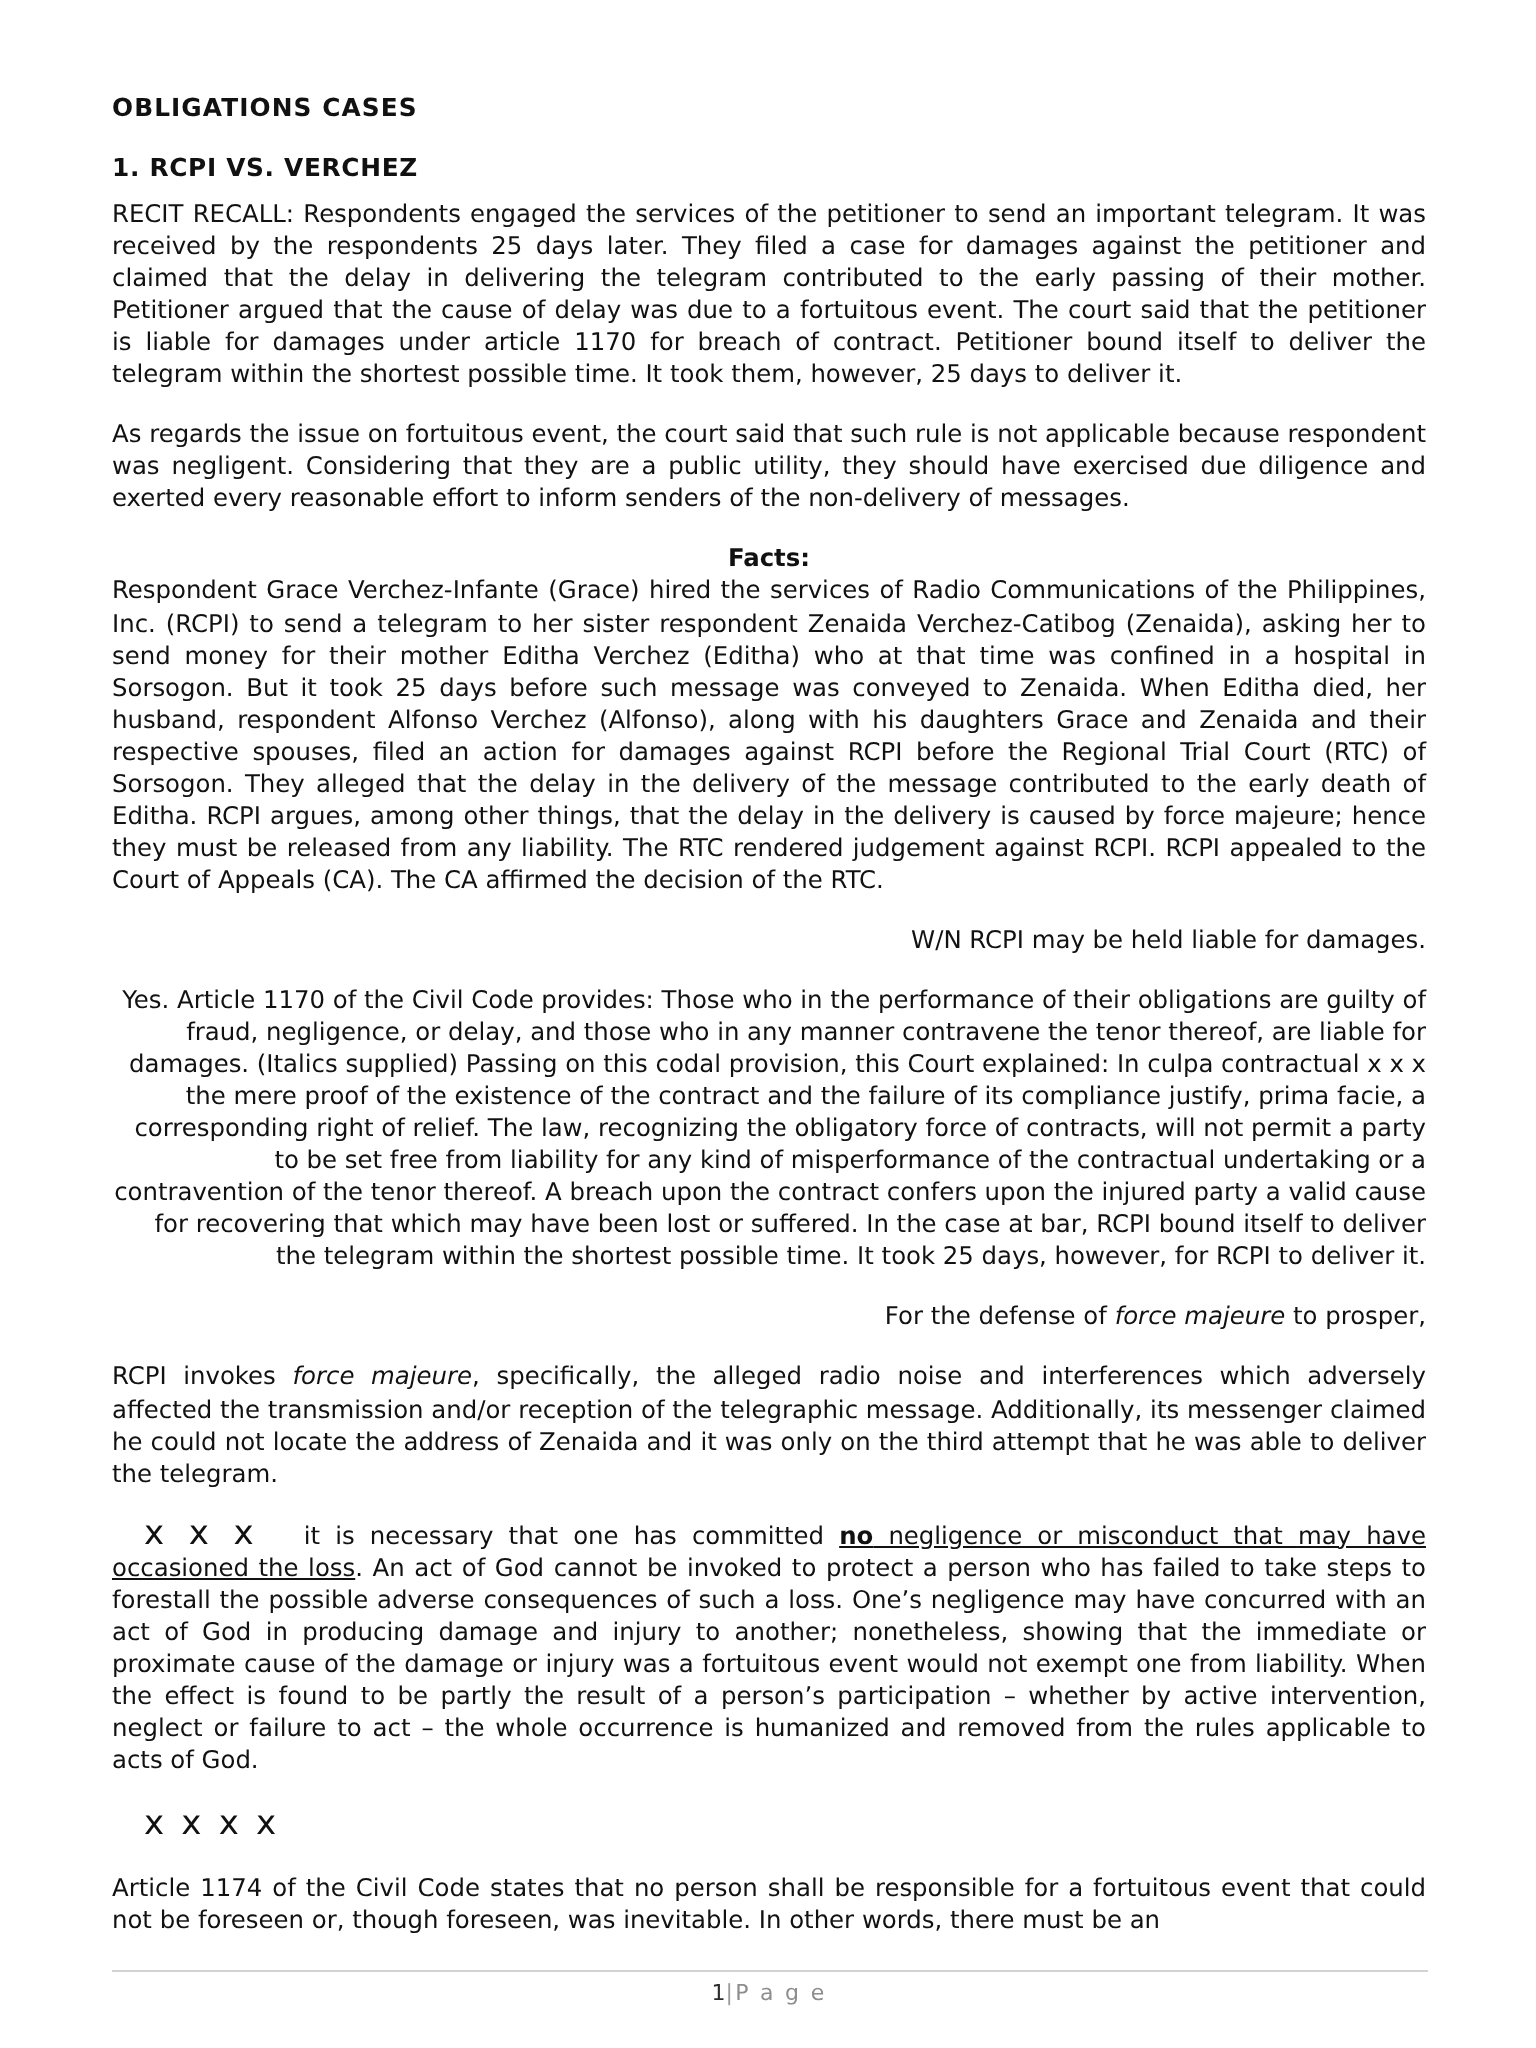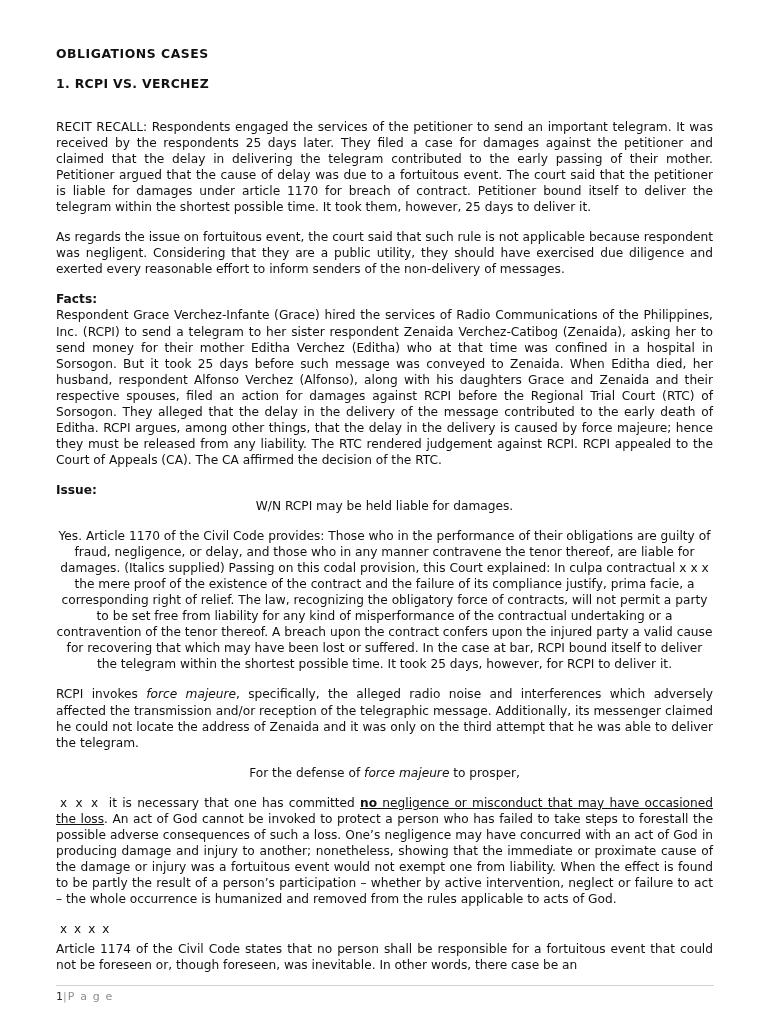--- a/index.html
+++ b/index.html
@@ -33,47 +33,48 @@
     font-weight: bold;
     letter-spacing: 0.55px;
     line-height: 15px;
     margin: 0 0 15px 0;
   }
   .h-case {
     font-size: 12.4px;
     font-weight: bold;
     letter-spacing: 0.35px;
     line-height: 15px;
-    margin: 0 0 28px 0;
+    margin: 0 0 8px 0;
   }
   .para {
     font-size: 12.2px;
     line-height: 16.05px;
     margin: 0 0 14px 0;
     text-align: justify;
     text-justify: inter-word;
     -webkit-hyphens: none;
     hyphens: none;
   }
   .para.left {
-    text-align: center;
+    text-align: right;
   }
   .para.tight {
     margin-bottom: 0;
   }
   .sec-head {
     font-size: 12.2px;
     font-weight: bold;
     line-height: 16.05px;
     margin: 0;
+    text-align: center;
   }
   .xmarks {
-    font-size: 12px;
+    font-size: 17px;
     line-height: 16.05px;
-    margin: 4px;
+    margin: 16px;
     letter-spacing: 1.6px;
   }
   em.ital {
     font-style: italic;
   }
   .u {
     text-decoration: underline;
   }
   .bu {
     font-weight: bold;
@@ -93,20 +94,21 @@
     border-top: 1px solid #d2d2d2;
     margin: 0 0 4px 0;
     width: 658px;
   }
   .footer-text {
     font-size: 11px;
     line-height: 14px;
     color: #8d8d8d;
     letter-spacing: 1.15px;
     white-space: pre;
+    text-align: center;
   }
   .footer-num {
     color: #2b2b2b;
     letter-spacing: 0;
   }
   .footer-bar {
     color: #9a9a9a;
   }
 </style>
 </head>
@@ -120,33 +122,32 @@
 
     <div class="h-case">1. RCPI VS. VERCHEZ</div>
 
     <p class="para">RECIT RECALL: Respondents engaged the services of the petitioner to send an important telegram. It was received by the respondents 25 days later. They filed a case for damages against the petitioner and claimed that the delay in delivering the telegram contributed to the early passing of their mother. Petitioner argued that the cause of delay was due to a fortuitous event. The court said that the petitioner is liable for damages under article 1170 for breach of contract. Petitioner bound itself to deliver the telegram within the shortest possible time. It took them, however, 25 days to deliver it.</p>
 
     <p class="para">As regards the issue on fortuitous event, the court said that such rule is not applicable because respondent was negligent. Considering that they are a public utility, they should have exercised due diligence and exerted every reasonable effort to inform senders of the non-delivery of messages.</p>
 
     <div class="sec-head">Facts:</div>
     <p class="para">Respondent Grace Verchez-Infante (Grace) hired the services of Radio Communications of the Philippines, Inc. (RCPI) to send a telegram to her sister respondent Zenaida Verchez-Catibog (Zenaida), asking her to send money for their mother Editha Verchez (Editha) who at that time was confined in a hospital in Sorsogon. But it took 25 days before such message was conveyed to Zenaida. When Editha died, her husband, respondent Alfonso Verchez (Alfonso), along with his daughters Grace and Zenaida and their respective spouses, filed an action for damages against RCPI before the Regional Trial Court (RTC) of Sorsogon. They alleged that the delay in the delivery of the message contributed to the early death of Editha. RCPI argues, among other things, that the delay in the delivery is caused by force majeure; hence they must be released from any liability. The RTC rendered judgement against RCPI. RCPI appealed to the Court of Appeals (CA). The CA affirmed the decision of the RTC.</p>
 
-    <div class="sec-head">Issue:</div>
     <p class="para left">W/N RCPI may be held liable for damages.</p>
 
     <p class="para left">Yes. Article 1170 of the Civil Code provides: Those who in the performance of their obligations are guilty of fraud, negligence, or delay, and those who in any manner contravene the tenor thereof, are liable for damages. (Italics supplied) Passing on this codal provision, this Court explained: In culpa contractual x x x the mere proof of the existence of the contract and the failure of its compliance justify, prima facie, a corresponding right of relief. The law, recognizing the obligatory force of contracts, will not permit a party to be set free from liability for any kind of misperformance of the contractual undertaking or a contravention of the tenor thereof. A breach upon the contract confers upon the injured party a valid cause for recovering that which may have been lost or suffered. In the case at bar, RCPI bound itself to deliver the telegram within the shortest possible time. It took 25 days, however, for RCPI to deliver it.</p>
 
+    <p class="para left"><span>For the defense of </span><em class="ital">force majeure</em><span> to prosper,</span></p>
+
     <p class="para"><span>RCPI invokes </span><em class="ital">force majeure</em><span>, specifically, the alleged radio noise and interferences which adversely affected the transmission and/or reception of the telegraphic message. Additionally, its messenger claimed he could not locate the address of Zenaida and it was only on the third attempt that he was able to deliver the telegram.</span></p>
-
-    <p class="para left"><span>For the defense of </span><em class="ital">force majeure</em><span> to prosper,</span></p>
 
     <p class="para"><span class="xmarks">x x x</span><span> it is necessary that one has committed </span><span class="bu">no</span><span class="u"> negligence or misconduct that </span><span class="u">may have occasioned the loss</span><span>. An act of God cannot be invoked to protect a person who has failed to take steps to forestall the possible adverse consequences of such a loss. One’s negligence may have concurred with an act of God in producing damage and injury to another; nonetheless, showing that the immediate or proximate cause of the damage or injury was a fortuitous event would not exempt one from liability. </span><span class="b">When the effect is found to be partly the result of a person’s participation – whether by active intervention, neglect or failure to act – the whole occurrence is humanized and removed from the rules applicable to acts of God.</span></p>
 
     <div class="xmarks">x x x x</div>
-    <p class="para tight"><span>Article 1174 of the Civil Code states that no person shall be responsible for a fortuitous event that could not be foreseen or, though foreseen, was inevitable. </span><span class="b">In other words, there case be an</span></p>
+    <p class="para tight"><span>Article 1174 of the Civil Code states that no person shall be responsible for a fortuitous event that could not be foreseen or, though foreseen, was inevitable. </span><span class="b">In other words, there must be an</span></p>
 
   </div>
 
   <div class="footer">
     <hr class="footer-rule">
     <div class="footer-text"><span class="footer-num">1</span><span class="footer-bar">|</span><span>P a g e</span></div>
   </div>
 
 </div>
 

